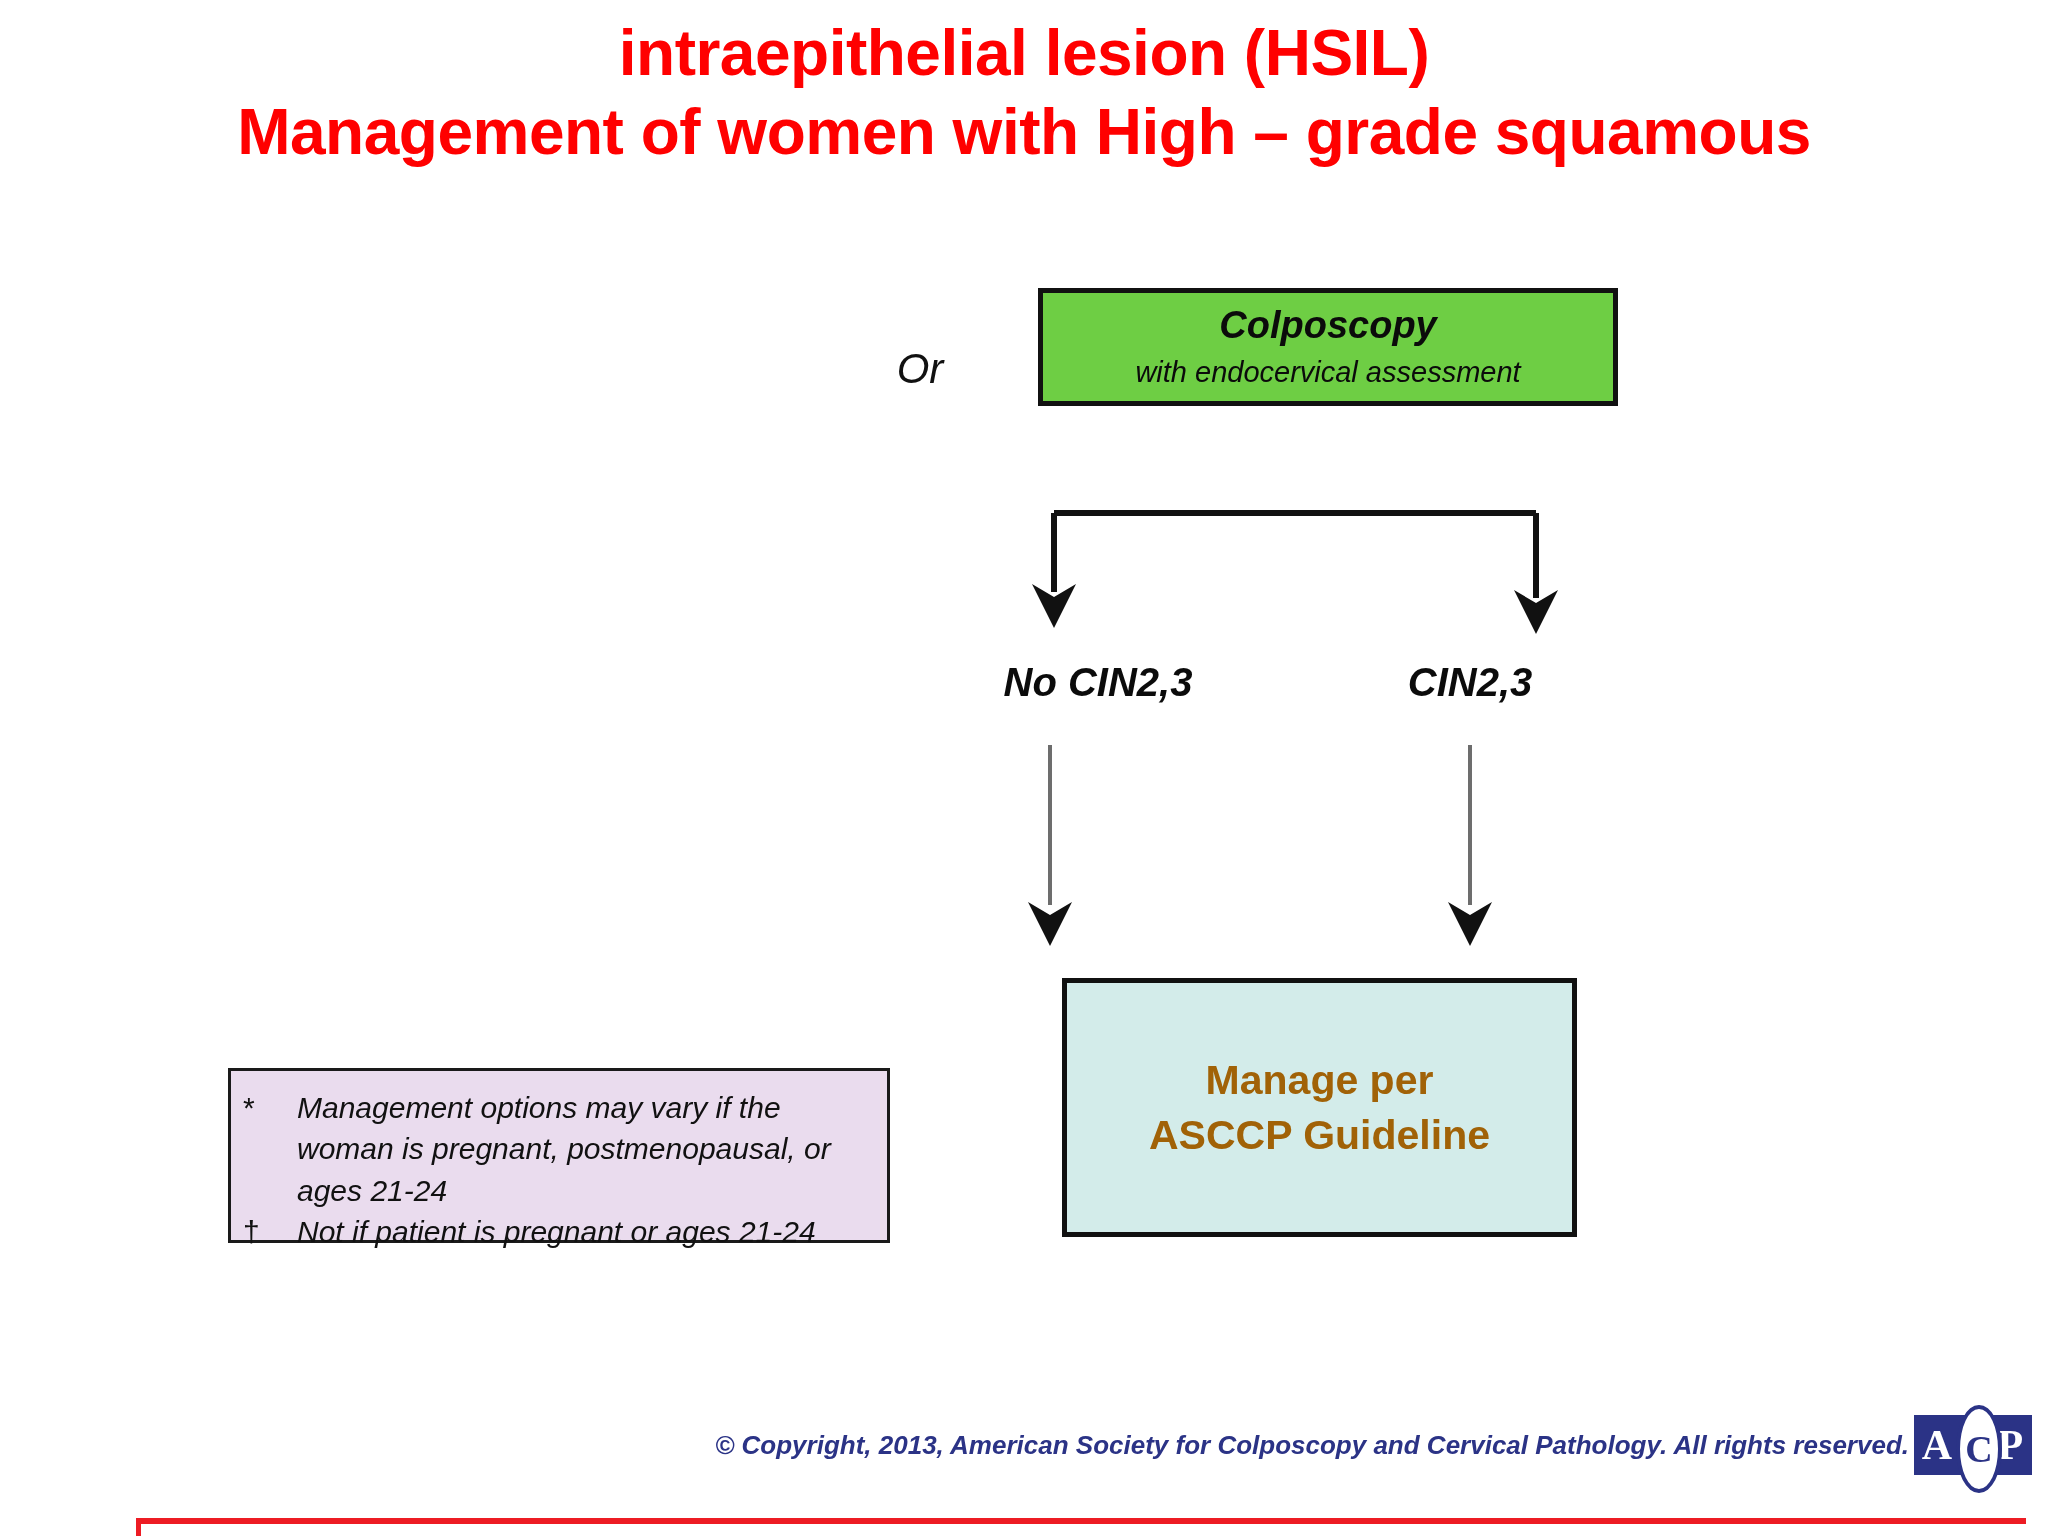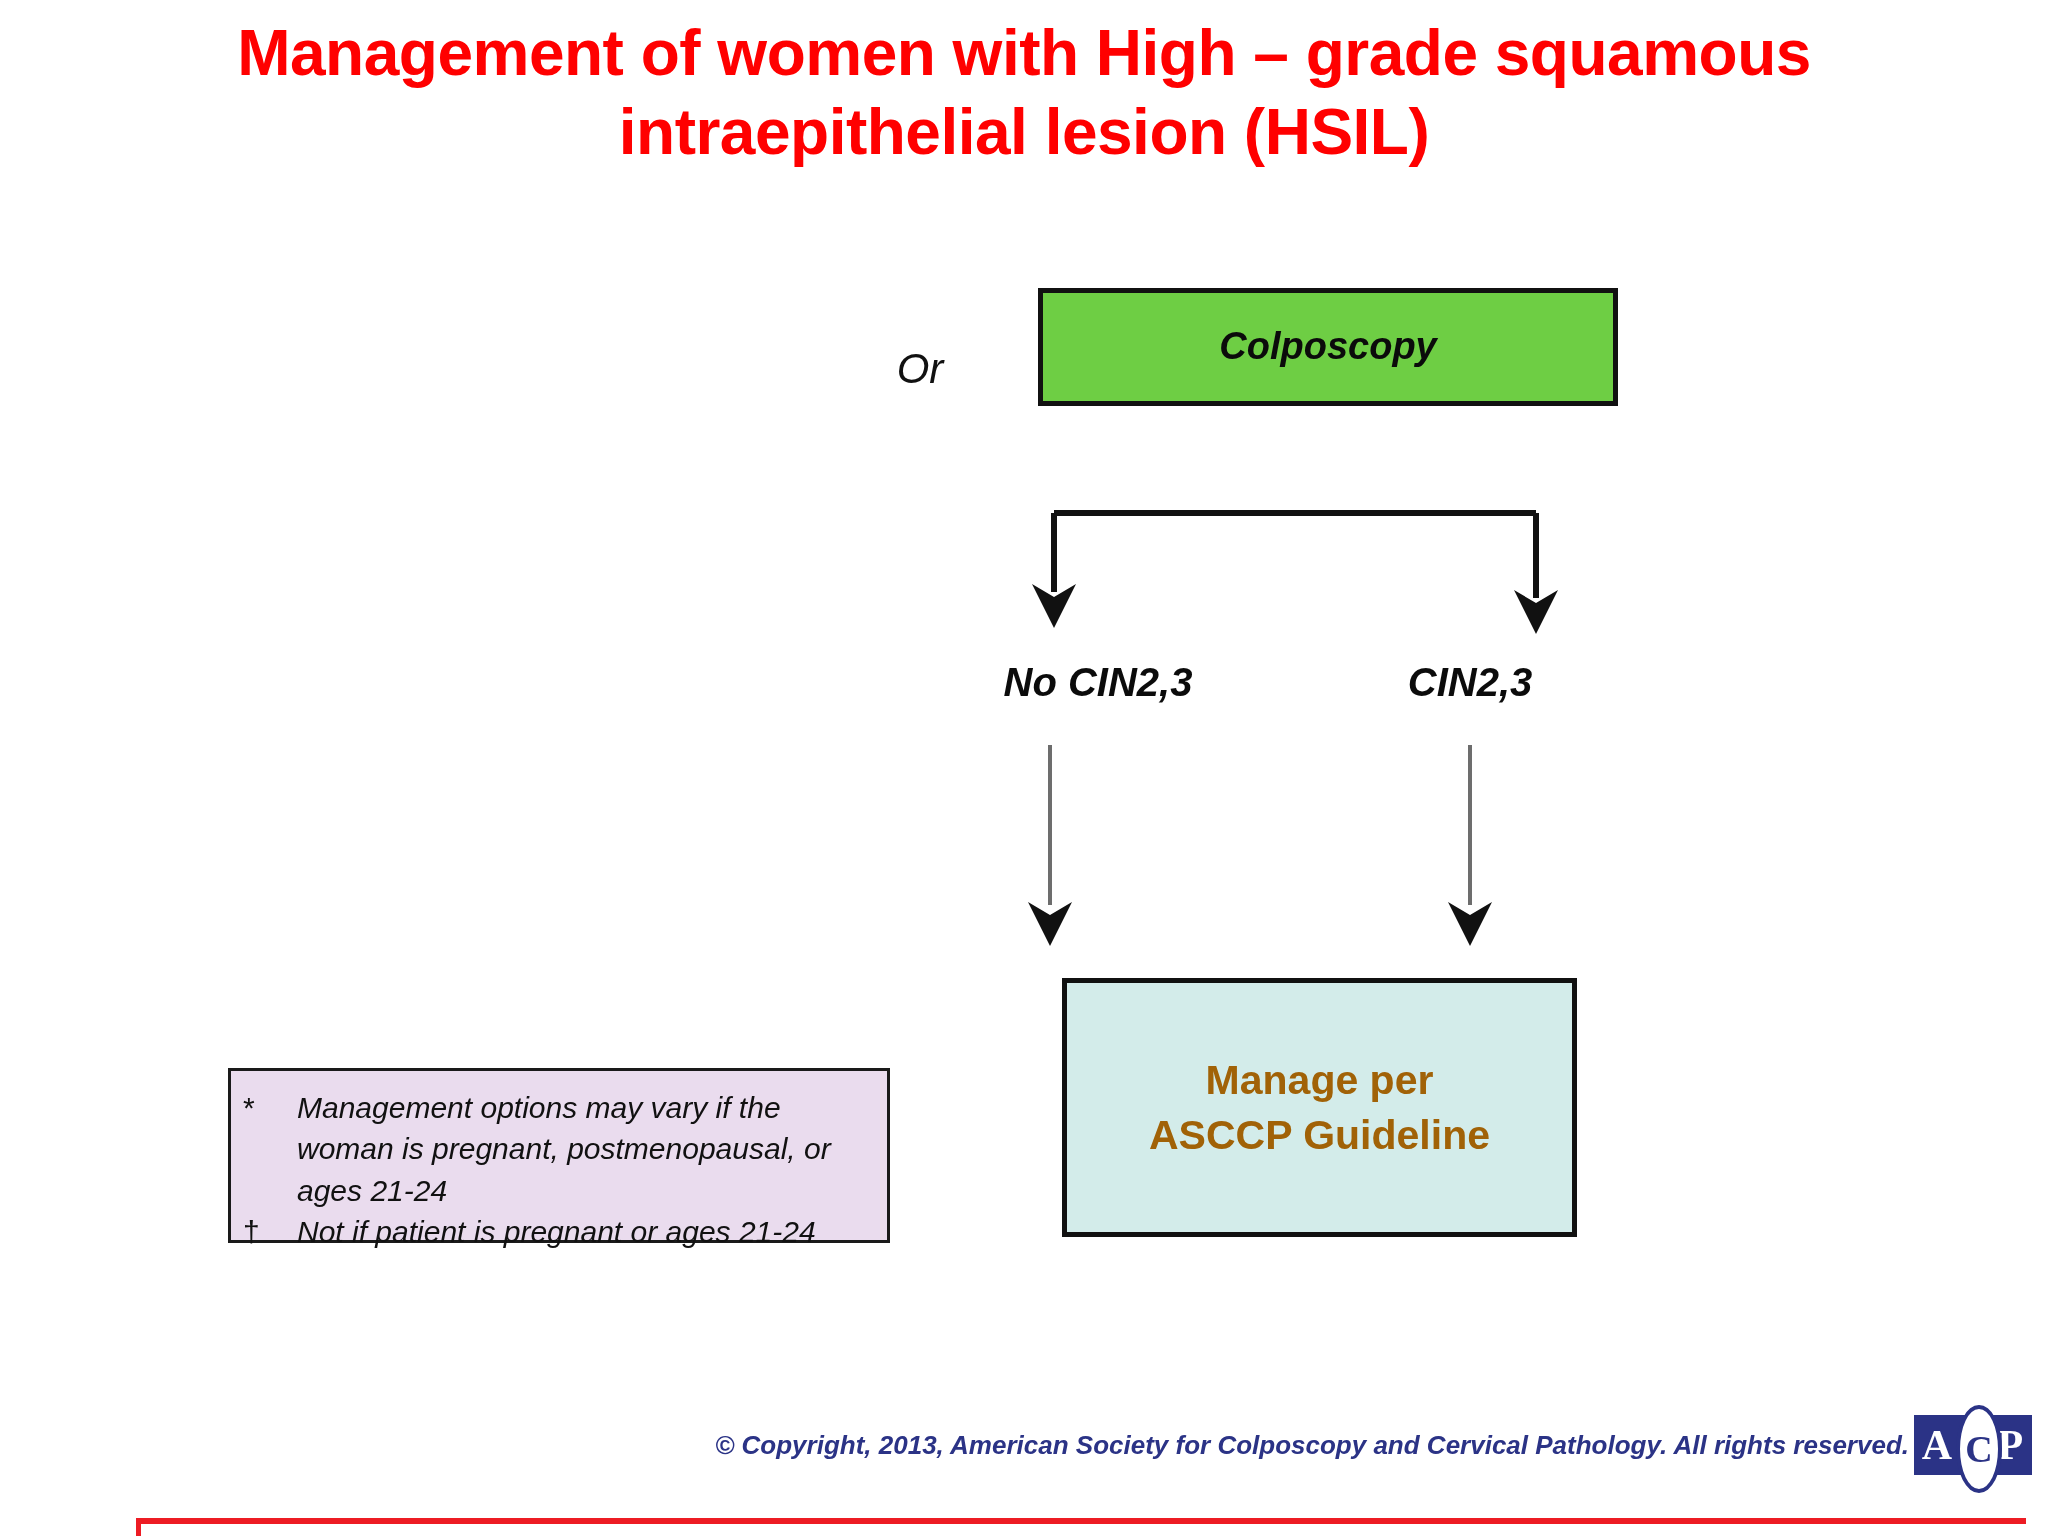--- a/index.html
+++ b/index.html
@@ -235,22 +235,22 @@
     height: 18px;
     background: #ED1C24;
   }
 </style>
 </head>
 <body>
 
 <div id="slide">
 
   <div id="title">
+    <span class="line">intraepithelial lesion (HSIL)</span>
     <span class="line">Management of women with High – grade squamous</span>
-    <span class="line">intraepithelial lesion (HSIL)</span>
   </div>
 
   <svg id="connectors" viewBox="0 0 2048 1536">
 
     <path d="M 1054 513 L 1054 592" stroke="#111111" stroke-width="6" fill="none"></path>
     <path d="M 1054 513 L 1536 513" stroke="#111111" stroke-width="6" fill="none"></path>
     <path d="M 1536 513 L 1536 598" stroke="#111111" stroke-width="6" fill="none"></path>
 
     <polygon points="1054,628 1032,584 1054,597 1076,584" fill="#111111"></polygon>
     <polygon points="1536,634 1514,590 1536,603 1558,590" fill="#111111"></polygon>
@@ -259,20 +259,21 @@
     <polygon points="1050,946 1028,902 1050,915 1072,902" fill="#111111"></polygon>
     <line x1="1470" y1="745" x2="1470" y2="905" stroke="#6d6d6d" stroke-width="4"></line>
     <polygon points="1470,946 1448,902 1470,915 1492,902" fill="#111111"></polygon>
   </svg>
 
 
   <div id="or-text">Or</div>
 
   <div class="box box-green" style="left:1038px; top:288px; width:580px; height:118px;">
     <div class="green-label">Colposcopy</div>
+    <div class="green-sub">with endocervical assessment</div>
   </div>
 
   <div class="branch-label" id="label-no-cin">No CIN2,3</div>
   <div class="branch-label" id="label-cin">CIN2,3</div>
 
   <div class="box box-blue" style="left:1062px; top:978px; width:515px; height:259px;">
     <div class="blue-label">Manage per</div>
     <div class="blue-label">ASCCP Guideline</div>
   </div>
 

